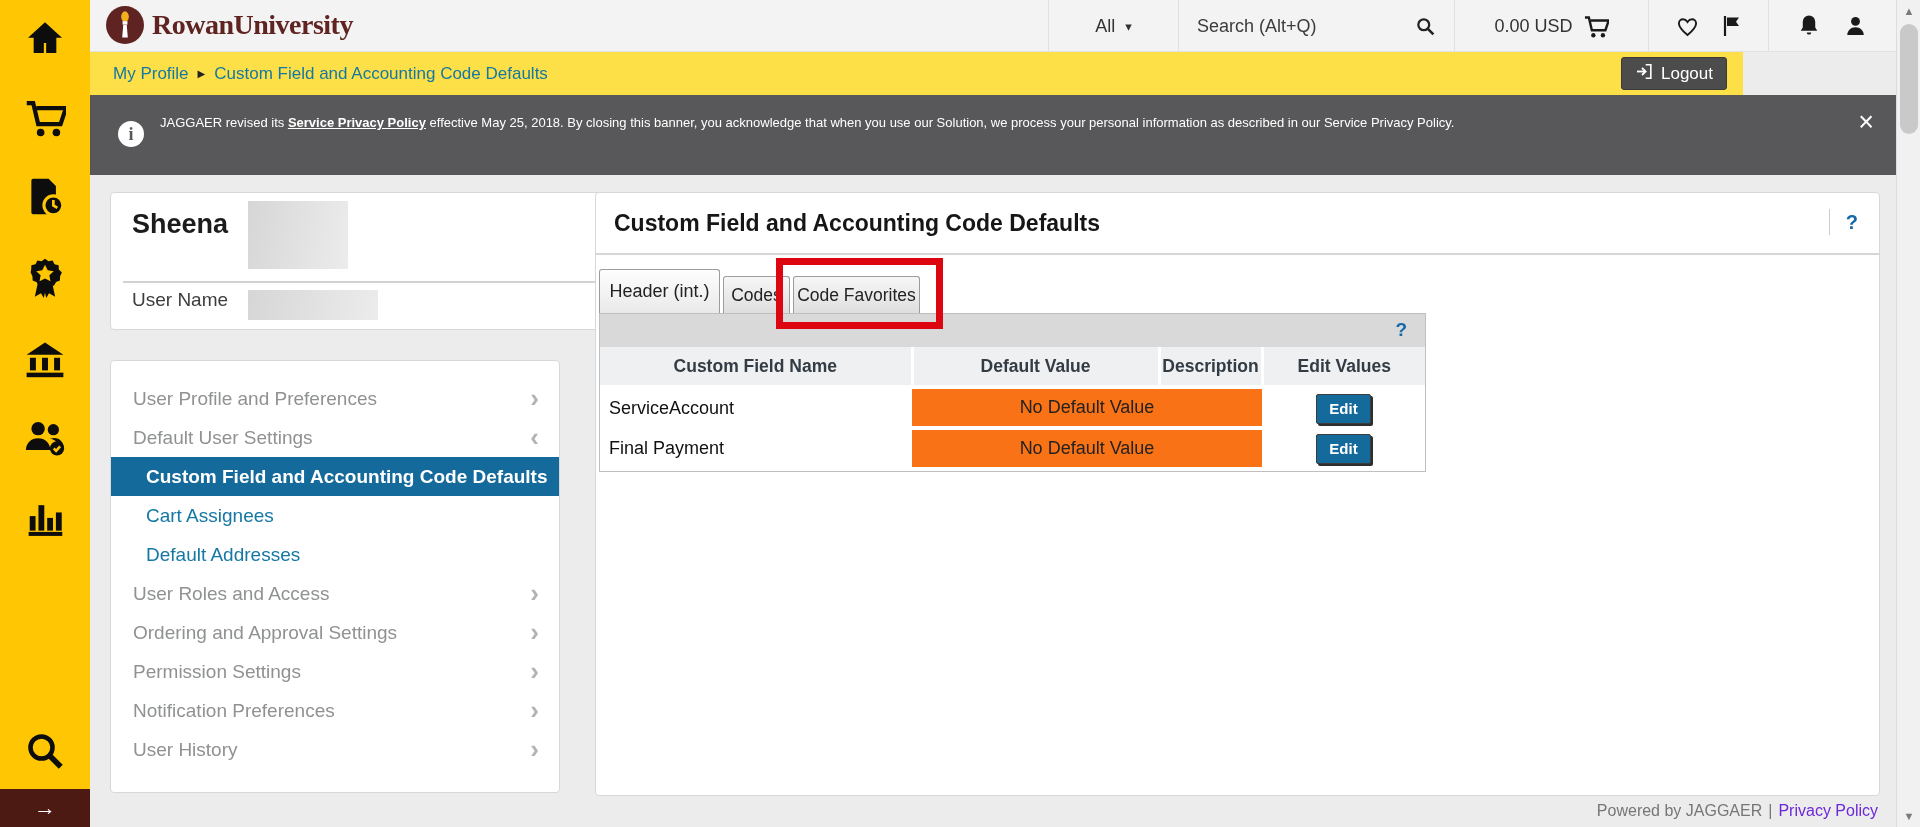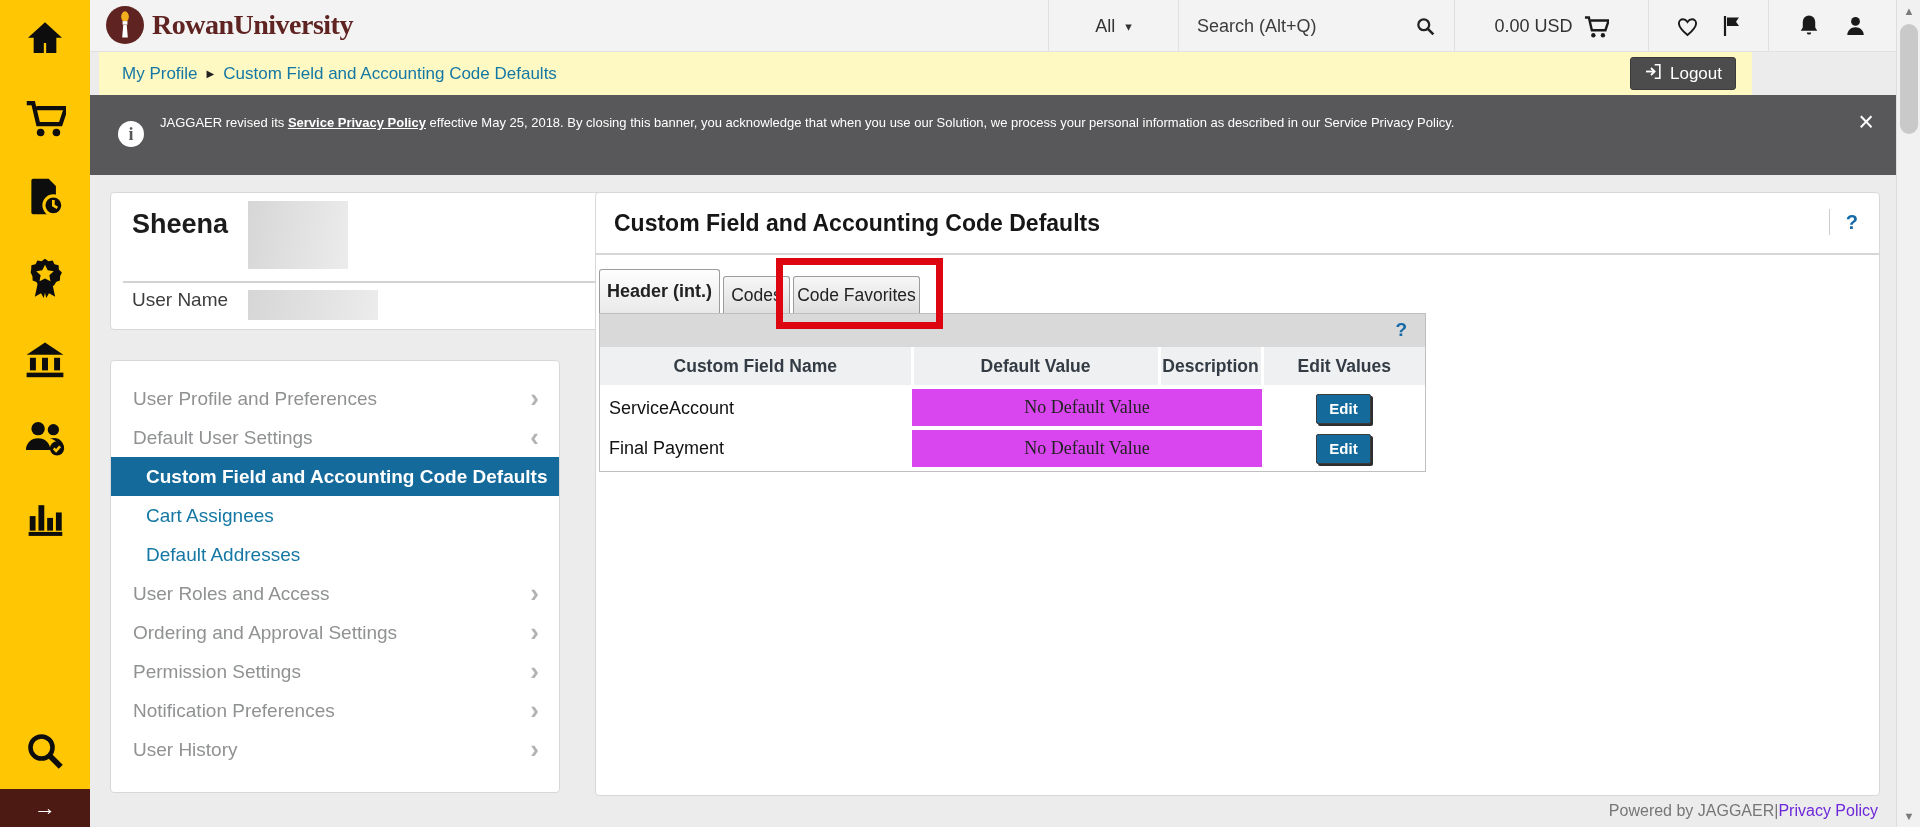--- a/index.html
+++ b/index.html
@@ -32,21 +32,21 @@
   .tb-all { width:130px; cursor:pointer; }
   .tb-all .caret { font-size:13px; color:#333; }
   .tb-search { width:276px; justify-content:space-between; padding:18px 18px; }
   .tb-search input { border:none; background:transparent; outline:none; font-size:18px; width:190px; font-family:"Liberation Sans", sans-serif; color:#333; }
   .tb-search input::placeholder { color:#3c3c3c; opacity:1; }
   .tb-cart { width:194px; cursor:pointer; }
   .tb-favs { width:120px; gap:22px; }
   .tb-alerts { width:128px; gap:24px; }
   .tb-icon { display:flex; align-items:center; cursor:pointer; }
   
-  .crumbrow { position:absolute; left:99px; top:52px; width:1653px; height:43px; background:#fef9c3; z-index:10; }
+  .crumbrow { position:absolute; left:90px; top:52px; width:1653px; height:43px; background:#fde047; z-index:10; }
   .crumbs { position:absolute; left:23px; top:0; height:43px; display:flex; align-items:center; gap:9px; font-size:17px; }
   .crumb-link { color:#1577a3; cursor:pointer; }
   .crumb-sep { color:#222; font-size:10px; }
   .logout-btn { position:absolute; right:16px; top:5px; height:33px; background:#4c4c4c; color:#fff; border:1px solid #3a3a3a; border-radius:3px; display:flex; align-items:center; gap:7px; padding:0 13px; font-size:17px; cursor:pointer; }
   
   .banner { position:absolute; left:90px; top:95px; width:1806px; height:80px; background:#58585a; color:#fff; z-index:9; }
   .info-badge { position:absolute; left:28px; top:26px; width:26px; height:26px; border-radius:50%; background:#fff; color:#58585a; font-family:"Liberation Serif", serif; font-weight:bold; font-size:18px; display:flex; align-items:center; justify-content:center; }
   .banner-text { position:absolute; left:70px; top:15px; width:1690px; font-size:13px; line-height:25px; }
   .banner-link { font-weight:bold; text-decoration:underline; cursor:pointer; }
   .banner-close { position:absolute; right:22px; top:14px; font-size:27px; color:#fff; cursor:pointer; line-height:27px; }
@@ -66,39 +66,39 @@
   .nav-group { padding-left:22px; color:#8f9192; }
   .nav-sub { padding-left:35px; color:#1577a3; }
   .nav-selected { background:#156a9c; color:#fff; font-weight:bold; padding-left:35px; }
   .nav-chev { position:absolute; right:20px; top:0; font-size:26px; font-weight:bold; color:#b3b3b3; }
   
   .content-card { left:595px; top:192px; width:1285px; height:604px; }
   .content-header { position:absolute; left:0; top:0; right:0; height:62px; border-bottom:2px solid #d6d6d6; }
   .page-title { position:absolute; left:18px; top:17px; font-size:23px; font-weight:bold; color:#161616; }
   .title-help { position:absolute; right:21px; top:16px; font-size:20px; font-weight:bold; color:#1569a8; padding-left:16px; border-left:1px solid #ccc; cursor:pointer; line-height:26px; }
   .tab { position:absolute; display:flex; align-items:center; justify-content:center; border:1px solid #9c9c9c; border-bottom:none; border-radius:3px 3px 0 0; cursor:pointer; color:#222; }
-  .tab-active { left:3px; top:76px; width:121px; height:44px; background:linear-gradient(#fefefe,#e9e9e9); font-weight:bold; font-size:18px; z-index:2; }
+  .tab-active { left:3px; top:76px; width:121px; height:44px; background:linear-gradient(#fefefe,#e9e9e9); font-weight:normal; font-size:18px; z-index:2; }
   .tab-plain { top:83px; height:37px; background:linear-gradient(#f7f7f7,#dedede); font-size:17.5px; z-index:1; }
   .tab-codes { left:127px; width:67px; }
   .tab-codefav { left:197px; width:127px; }
   .red-annotation { position:absolute; left:180px; top:65px; width:167px; height:71px; border:7px solid #dc0510; z-index:6; pointer-events:none; }
   
   .table-wrap { position:absolute; left:3px; top:120px; width:827px; border:1px solid #bfbfbf; background:#fff; }
   .table-strip { height:33px; background:#d9d9d9; position:relative; }
   .strip-help { position:absolute; right:18px; top:5px; color:#1569a8; font-weight:bold; font-size:19px; cursor:pointer; }
   table.fields { width:100%; border-collapse:collapse; table-layout:fixed; }
   table.fields th { background:#eef0f1; color:#333b44; font-size:17.5px; font-weight:bold; text-align:center; height:40px; border-right:3px solid #fff; border-bottom:4px solid #fff; }
   table.fields th:last-child { border-right:none; }
   table.fields td { height:41px; font-size:18px; }
   td.cell-name { text-align:left; padding-left:9px; color:#111; background:#fff; }
-  td.cell-default { background:#d946ef; text-align:center; color:#222; border-bottom:4px solid #fff;font-family:Liberation Serif, serif; }
+  td.cell-default { background:#f97316; text-align:center; color:#222; border-bottom:4px solid #fff; }
   td.cell-edit { text-align:center; background:#fff; }
   .edit-btn { background:#156a9c; color:#fff; font-weight:bold; font-size:15px; font-family:"Liberation Sans", sans-serif; border:1px solid #3c3c3c; border-radius:2px; padding:5px 12px 6px; cursor:pointer; box-shadow:2px 2px 0 #2e2e2e; }
   
-  .footer { position:absolute; right:42px; bottom:7px; font-size:16px; color:#767676; display:flex; }
+  .footer { position:absolute; right:42px; bottom:7px; font-size:16px; color:#767676; display:flex; gap:6px; }
   .footer-link { color:#6d28d9; cursor:pointer; }
 </style>
 </head>
 <body>
 
 <aside class="rail">
   <div class="rail-icon" style="top:15px">
     <svg width="40" height="40" viewBox="0 0 24 24" fill="#0d0d0d">
         <path d="M12 2.5 1.8 11.8h3.4V21h6.1v-6h1.4v6h6.1v-9.2h3.4z"></path>
       </svg>

